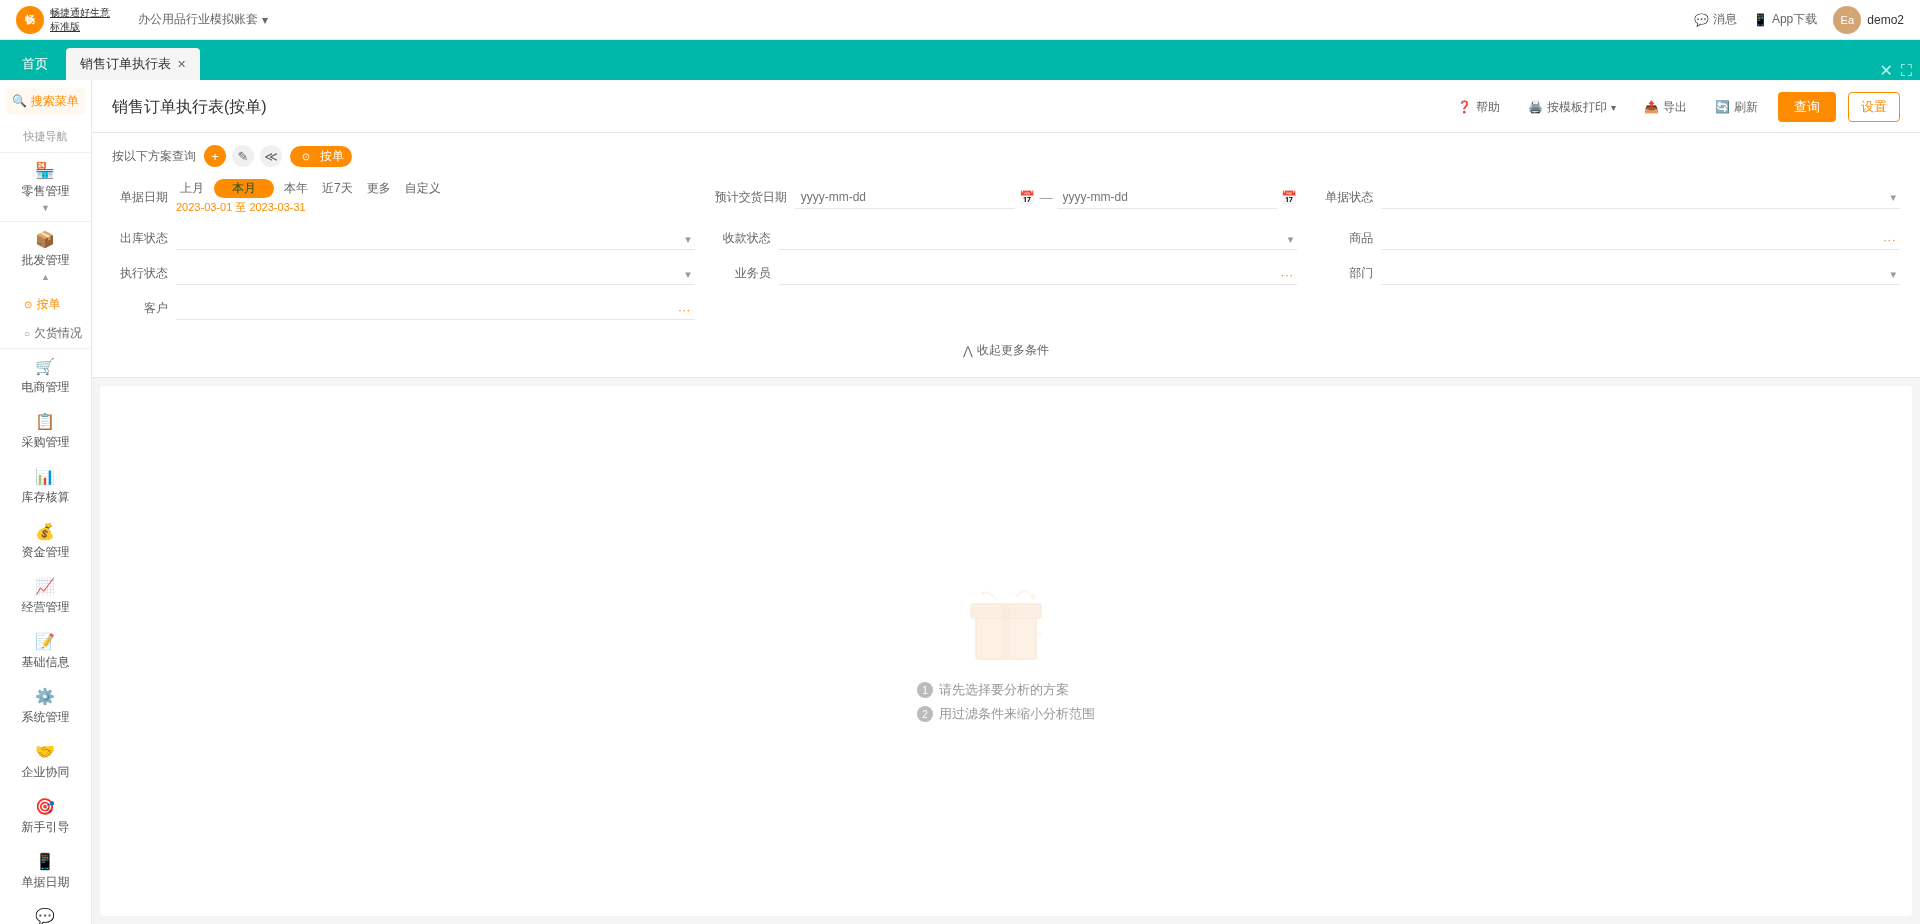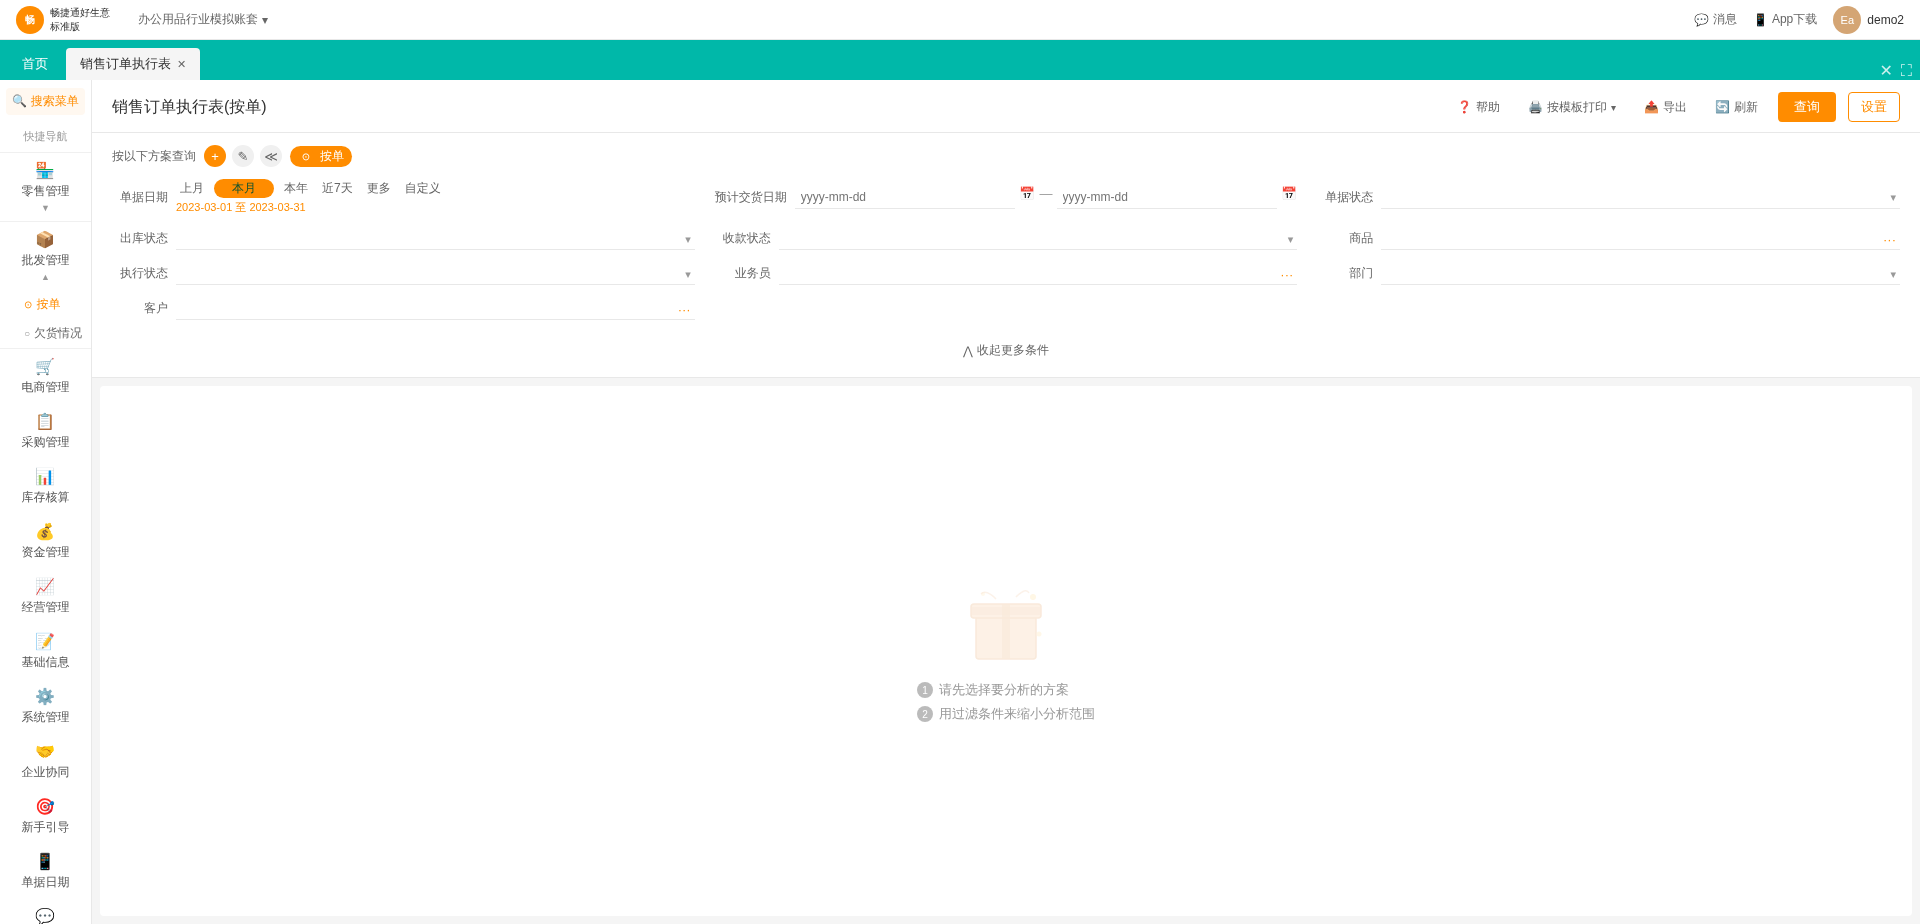--- a/index.html
+++ b/index.html
@@ -3,21 +3,21 @@
   <meta charset="utf-8">
   <style>
     * { box-sizing: border-box; margin: 0; padding: 0; }
     body { font-family: 'Microsoft YaHei', Arial, sans-serif; font-size: 13px; background: #f5f5f5; color: #333; display: flex; flex-direction: column; height: 100vh; overflow: hidden; }
 
     
     .top-bar { height: 40px; background: #fff; display: flex; align-items: center; padding: 0 16px; border-bottom: 1px solid #e8e8e8; justify-content: space-between; }
     .top-bar-left { display: flex; align-items: center; gap: 8px; }
     .logo-area { display: flex; align-items: center; gap: 6px; }
     .logo-icon { width: 28px; height: 28px; background: #ff8c00; border-radius: 50%; display: flex; align-items: center; justify-content: center; color: #fff; font-size: 10px; font-weight: bold; }
-    .logo-text { font-size: 11px; color: #333; line-height: 1.3; }
+    .logo-text { font-size: 11px; color: #333; line-height: 1.3; text-decoration: underline; }
     .breadcrumb-area { display: flex; align-items: center; gap: 4px; color: #666; font-size: 12px; margin-left: 20px; }
     .top-bar-right { display: flex; align-items: center; gap: 16px; }
     .top-btn { display: flex; align-items: center; gap: 4px; color: #666; font-size: 12px; cursor: pointer; }
     .user-avatar { width: 28px; height: 28px; border-radius: 50%; background: #d4a574; display: flex; align-items: center; justify-content: center; color: #fff; font-size: 11px; overflow: hidden; }
     .user-name { font-size: 12px; color: #333; }
 
     
     .tab-bar { height: 40px; background: #00b8a9; display: flex; align-items: flex-end; padding: 0 0 0 0; }
     .tab-item { height: 32px; display: flex; align-items: center; padding: 0 14px; font-size: 13px; cursor: pointer; border-radius: 4px 4px 0 0; color: #fff; margin-left: 4px; }
     .tab-item.home { background: transparent; color: #fff; margin-left: 8px; }
@@ -60,21 +60,21 @@
     .scheme-collapse { background: #f0f0f0; color: #666; }
     .scheme-item { display: flex; align-items: center; gap: 4px; padding: 2px 8px; border-radius: 4px; cursor: pointer; font-size: 12px; }
     .scheme-item.active { background: #ff8c00; color: #fff; border-radius: 12px; }
     .scheme-item-icon { width: 16px; height: 16px; border-radius: 50%; background: #ff8c00; color: #fff; display: flex; align-items: center; justify-content: center; font-size: 10px; margin-right: 2px; }
     .filter-row { display: flex; align-items: center; gap: 8px; }
     .filter-label { font-size: 12px; color: #666; white-space: nowrap; min-width: 56px; text-align: right; }
     .filter-input { flex: 1; border: none; border-bottom: 1px solid #e8e8e8; padding: 4px 6px; font-size: 12px; color: #333; background: transparent; outline: none; }
     .filter-select-wrap { flex: 1; position: relative; }
     .filter-select-wrap select { width: 100%; border: none; border-bottom: 1px solid #e8e8e8; padding: 4px 20px 4px 6px; font-size: 12px; color: #333; background: transparent; outline: none; appearance: none; cursor: pointer; }
     .filter-select-arrow { position: absolute; right: 4px; top: 50%; transform: translateY(-50%); color: #999; font-size: 11px; pointer-events: none; }
-    .filter-date-range { flex: 1; display: flex; gap: 4px; }
+    .filter-date-range { flex: 1; display: flex; align-items: center; gap: 4px; }
     .filter-date-input { flex: 1; border: none; border-bottom: 1px solid #e8e8e8; padding: 4px 6px; font-size: 12px; color: #999; background: transparent; outline: none; }
     .filter-date-icon { color: #ff8c00; font-size: 13px; cursor: pointer; }
     .filter-date-sep { color: #999; }
     .filter-collapse-btn { display: flex; align-items: center; justify-content: center; gap: 4px; padding: 6px; color: #666; font-size: 12px; cursor: pointer; margin-top: 8px; }
 
     
     .date-tabs { display: flex; align-items: flex-end; gap: 6px; }
     .date-tab { font-size: 12px; color: #666; cursor: pointer; padding: 1px 4px; }
     .date-tab.active { background: #ff8c00; color: #14532d; border-radius: 10px; padding: 1px 18px; }
 

